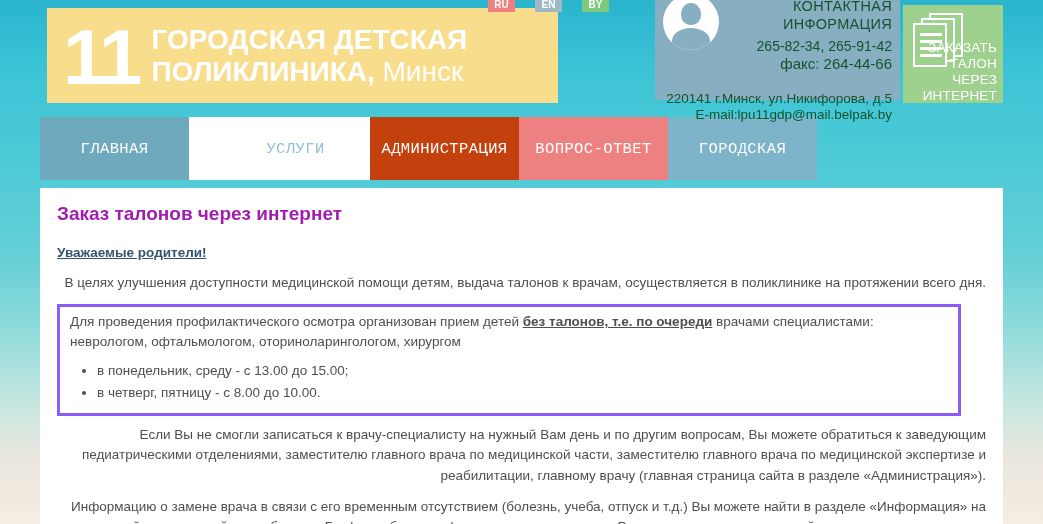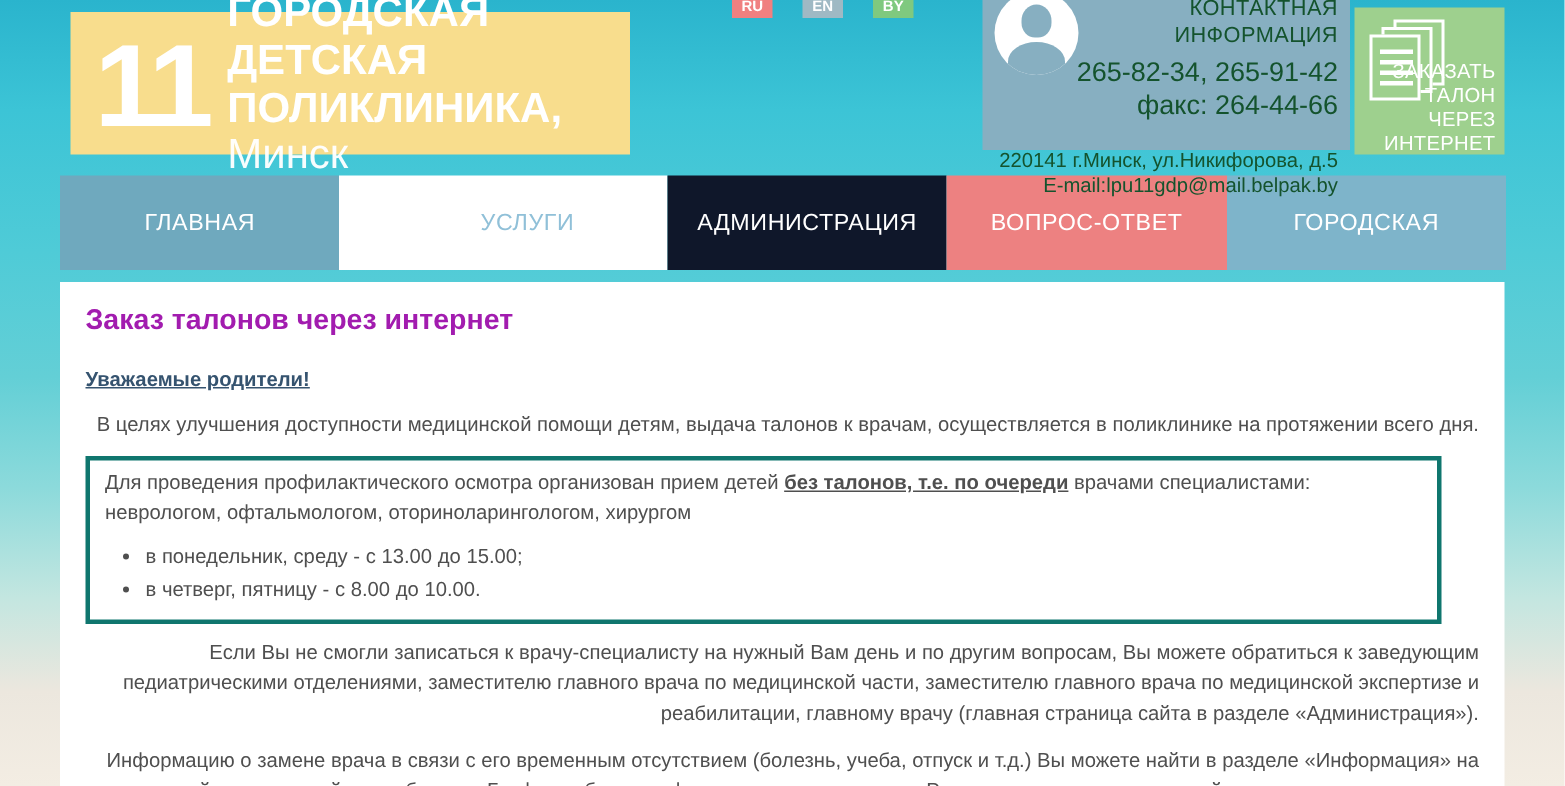--- a/index.html
+++ b/index.html
@@ -10,21 +10,21 @@
       #2ab4cd 0%, #3cc4d6 14%, #4fcbd7 32%, #63cfd6 48%,
       #8cdadb 62%, #c3e6e0 76%, #ece7de 88%, #f3ede3 100%);
     position: relative;
   }
   .page-wrap { width: 963px; margin-left: 40px; position: relative; }
 
   
   .header { position: relative; height: 117px; }
 
   .logo {
-    position: absolute; left: 7px; top: 8px; width: 373px; height: 95px;
+    position: absolute; left: 7px; top: 8px; width: 511px; height: 95px;
     background: #f8dd8d; display: flex; align-items: center; padding-left: 16px;
   }
   .logo-number {
     color: #ffffff; font-weight: bold; font-size: 78px; line-height: 86px;
     letter-spacing: -3px; margin-right: 12px; margin-top: 2px;
   }
   .logo-text { color: #ffffff; font-size: 28px; font-weight: bold; line-height: 1.14; }
   .logo-city { font-weight: 400; color: rgba(255,255,255,0.96); }
 
   .lang-group { position: absolute; left: 448px; top: -9px; display: flex; gap: 20px; }
@@ -35,22 +35,22 @@
   .lang-ru { background: #f08080; }
   .lang-en { background: #9fb9c4; }
   .lang-by { background: #7fc97f; }
 
   .contact-block {
     position: absolute; left: 615px; top: 0; width: 245px; height: 100px;
     background: #87afc1; color: #14532d; text-align: right;
     padding: 0 8px 0 0; font-size: 14px; line-height: 1.22;
   }
   .contact-title { font-size: 14.5px; letter-spacing: 0.3px; margin-top: -2px; }
-  .contact-phones { margin-top: 5px; font-size: 18px; }
-  .contact-fax { font-size: 18px; }
+  .contact-phones { margin-top: 5px; font-size: 14px; }
+  .contact-fax { font-size: 15px; }
   .contact-address { margin-top: 17px; font-size: 13.5px; }
   .contact-email { font-size: 13.5px; }
 
   .avatar {
     position: absolute; left: 8px; top: -6px; width: 56px; height: 56px;
     background: #ffffff; border-radius: 50%; overflow: hidden;
   }
   .avatar-head {
     position: absolute; left: 18px; top: 9px; width: 20px; height: 22px;
     background: #87afc1; border-radius: 50% 50% 45% 45%;
@@ -68,44 +68,44 @@
   .order-text { position: absolute; right: 6px; top: 35px; font-size: 13.5px; line-height: 1.18; letter-spacing: 0.2px; }
   .doc-icon { position: absolute; left: 8px; top: 8px; width: 56px; height: 62px; }
   .doc-page { position: absolute; border: 2.5px solid #ffffff; background: #9ed08e; width: 34px; height: 44px; }
   .doc-page.p3 { left: 18px; top: 0; }
   .doc-page.p2 { left: 10px; top: 5px; }
   .doc-page.p1 { left: 2px; top: 10px; }
   .doc-line { position: absolute; left: 5px; height: 2.5px; background: #ffffff; width: 22px; }
   .doc-line.l1 { top: 8px; } .doc-line.l2 { top: 15px; } .doc-line.l3 { top: 22px; } .doc-line.l4 { top: 29px; }
 
   
-  .nav { display: flex; height: 63px; width: 964px; }
+  .nav { display: flex; height: 63px; width: 777px; font-family: Liberation Mono, monospace; }
   .nav-item {
     flex: 1; display: flex; align-items: center; justify-content: center;
     color: #ffffff; font-size: 15.5px; letter-spacing: 0.4px; cursor: pointer;
   }
   .nav-blue1 { background: #6fa9be; }
   .nav-active { background: #ffffff; color: #90c0d8; padding-left: 32px; }
-  .nav-green { background: #0f172a; }
+  .nav-green { background: #c2410c; }
   .nav-red { background: #ed8181; }
   .nav-blue2 { background: #7eb4ca; }
 
   
   .content {
     margin-top: 8px; background: #ffffff; width: 963px; height: 352px;
     padding: 12px 17px 0 17px; color: #4f4f4f; font-size: 13.5px; line-height: 1.5;
   }
   .page-title { color: #a21caf; font-size: 19px; font-weight: bold; margin-bottom: 14px; }
   .greeting {
     text-align: left; font-weight: bold; text-decoration: underline;
     color: #35536f; margin-bottom: 10px; font-size: 13.5px;
   }
   .para { margin-bottom: 11px; text-align: right; }
   .alert-box {
-    border: 3px solid #0f766e; padding: 5px 10px 8px 10px;
+    border: 3px solid #8b5cf6; padding: 5px 10px 8px 10px;
     margin-right: 25px; margin-bottom: 9px;
   }
   .alert-strong { font-weight: bold; text-decoration: underline; }
   .alert-box ul { margin: 8px 0 0 0; padding-left: 27px; }
   .alert-box li { margin-bottom: 2px; }
 </style>
 </head>
 <body>
 
 <div class="page-wrap">

